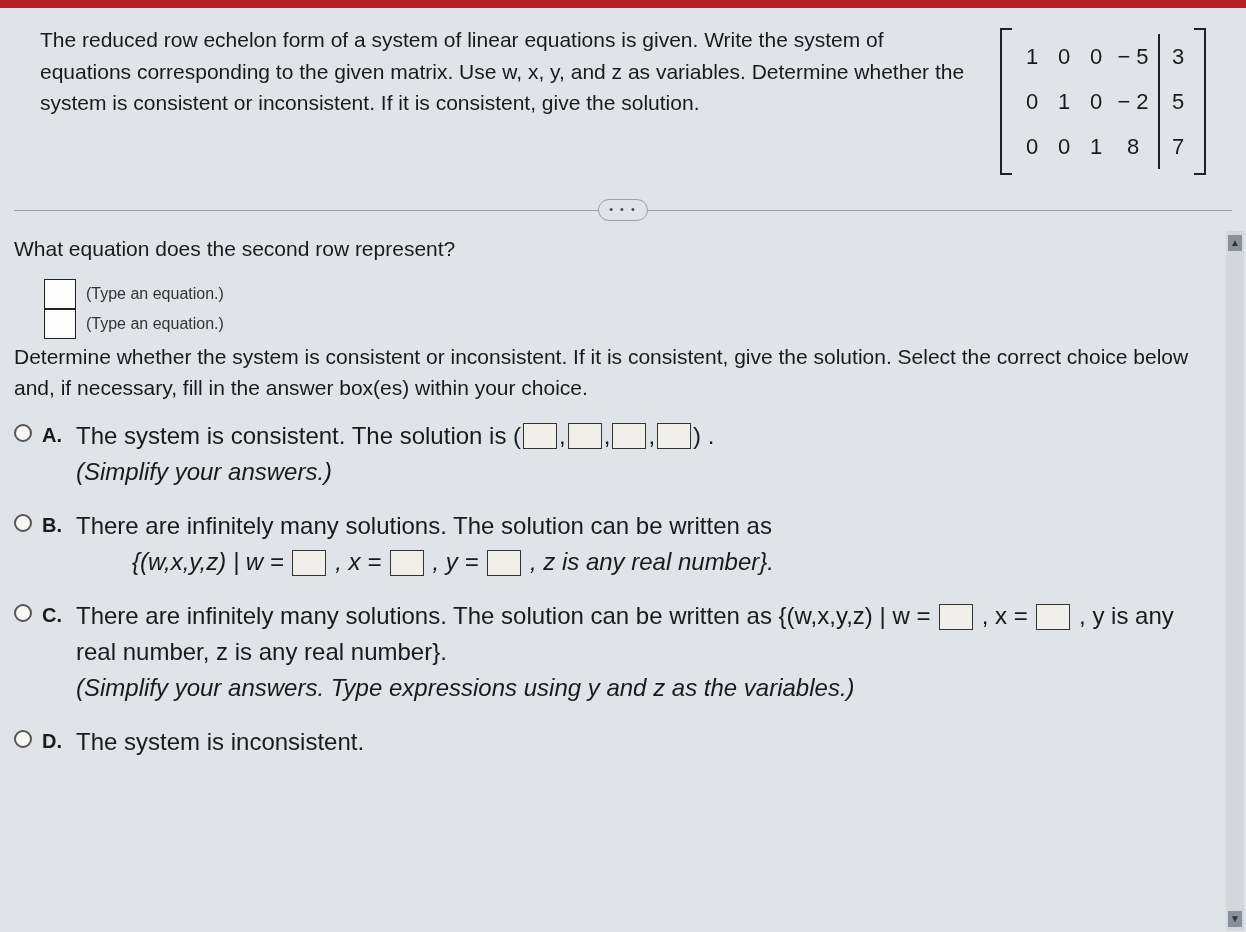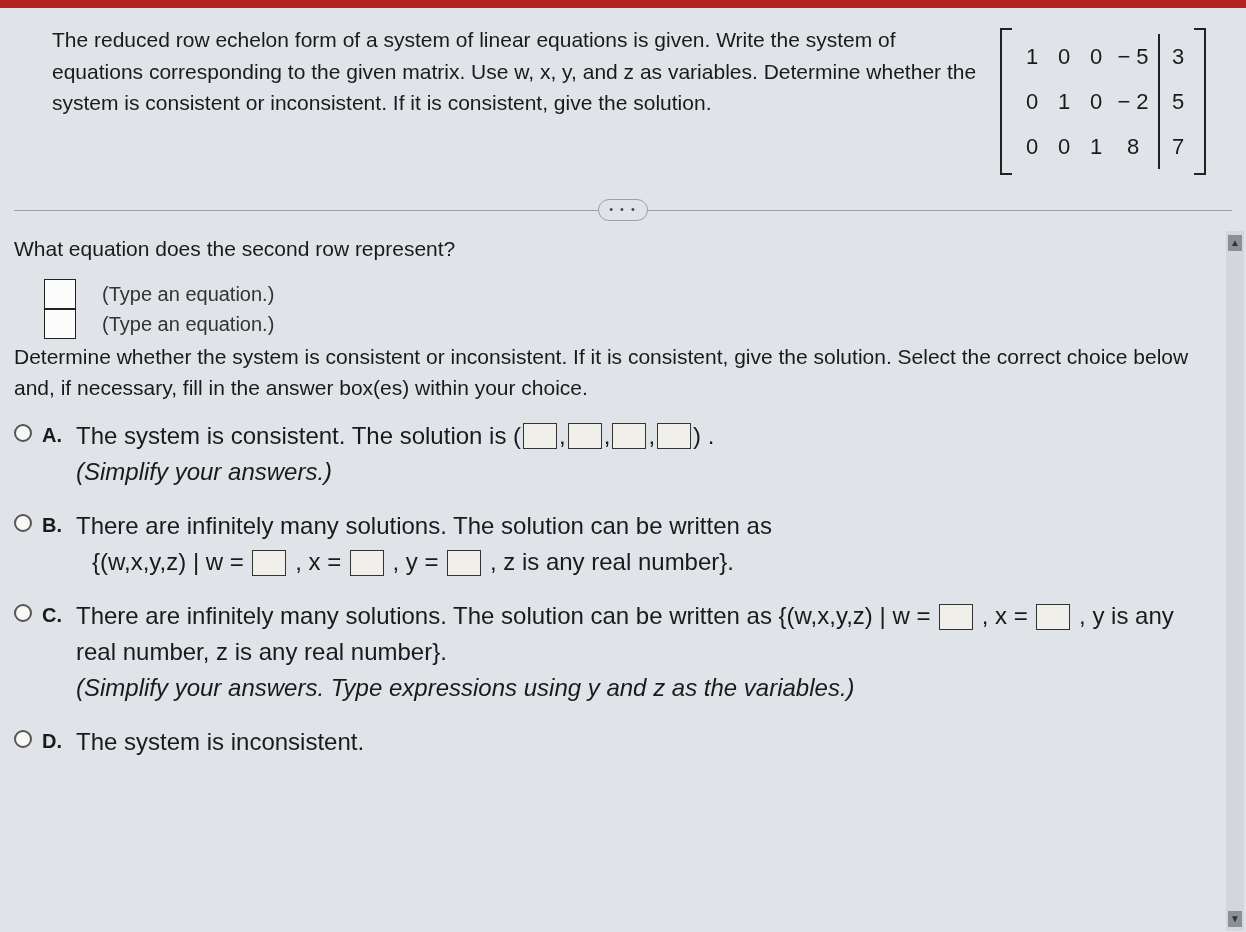--- a/index.html
+++ b/index.html
@@ -1,35 +1,35 @@
 <!DOCTYPE html>
 <html><head>
 <meta charset="utf-8">
 <style>
 * { margin:0; padding:0; box-sizing:border-box; }
 body { font-family: Arial, Helvetica, sans-serif; background:#e0e3e8; color:#1a1a1a; width:1246px; height:932px; overflow:hidden; font-size:20px; line-height:1.5; }
 .top-red { height:8px; background:#b22222; }
-.header-area { padding:16px 40px 10px 52px; display:flex; align-items:flex-start; justify-content:space-between; }
+.header-area { padding:16px 40px 10px 40px; display:flex; align-items:flex-start; justify-content:space-between; }
 .prompt-text { max-width:940px; font-size:21px; }
 .matrix-wrap { display:flex; align-items:center; font-size:22px; padding-top:4px; }
 .bracket { display:inline-block; width:12px; align-self:stretch; }
 .bracket.left { border-left:2px solid #222; border-top:2px solid #222; border-bottom:2px solid #222; }
 .bracket.right{ border-right:2px solid #222; border-top:2px solid #222; border-bottom:2px solid #222; }
 .matrix-body { padding:6px 4px; }
 .matrix-row { display:flex; align-items:center; }
 .mcell { width:32px; text-align:center; padding:6px 2px; }
 .mcell.wide { width:42px; }
 .aug-sep { border-left:2px solid #222; padding-left:8px; margin-left:4px; }
 .divider-row { position:relative; margin:14px 0 10px 0; height:22px; }
 .hr-line { position:absolute; left:14px; right:14px; top:50%; border-top:1px solid #9aa0a8; }
 .more-pill { position:absolute; left:50%; top:0; transform:translateX(-50%); width:50px; height:22px; border:1px solid #9aa0a8; border-radius:11px; background:#e0e3e8; text-align:center; font-size:11px; letter-spacing:2px; line-height:18px; color:#444; }
 .content { padding:0 14px 20px 14px; position:relative; }
 .scroll-area { height:700px; overflow:hidden; padding-right:24px; }
 .qline { margin:2px 0 14px 0; font-size:21px; }
-.indent { margin-left:30px; display:flex; align-items:center; gap:26px; font-size:20px; color:#333; }
+.indent { margin-left:30px; display:flex; align-items:center; gap:10px; font-size:16px; color:#333; }
 .instr { color:#333; }
 .input-box { width:32px; height:30px; border:1px solid #222; background:#fcfcfc; display:inline-block; }
 .small-box { width:34px; height:26px; border:1px solid #333; background:#f0efe9; display:inline-block; vertical-align:middle; margin:0 2px; }
 .choices { margin-top:10px; }
 .choice { display:flex; align-items:flex-start; gap:10px; margin:12px 0 18px 0; }
 .radio { appearance:none; width:18px; height:18px; border:2px solid #555; border-radius:50%; margin-top:6px; flex-shrink:0; background:#f8f8f6; }
 .choice-label { font-weight:bold; width:24px; flex-shrink:0; padding-top:2px; }
 .choice-body { font-size:24px; }
 .sub { margin-left:0;font-style:italic; }
 .paren-boxes { display:inline-flex; align-items:center; }
@@ -116,21 +116,21 @@
           <span>.</span>
           <div class="sub">(Simplify your answers.)</div>
         </div>
       </div>
 
       <div class="choice">
         <input type="radio" class="radio" name="mc" style="">
         <span class="choice-label">B.</span>
         <div class="choice-body">
           <div>There are infinitely many solutions. The solution can be written as</div>
-          <div style="margin-left:16px;">
+          <div style="margin-left:56px;font-style:italic;">
             <span>{(w,x,y,z) | w = </span>
             <span class="small-box"></span>
             <span>, x = </span>
             <span class="small-box"></span>
             <span>, y = </span>
             <span class="small-box"></span>
             <span>, z is any real number}.</span>
           </div>
         </div>
       </div>

